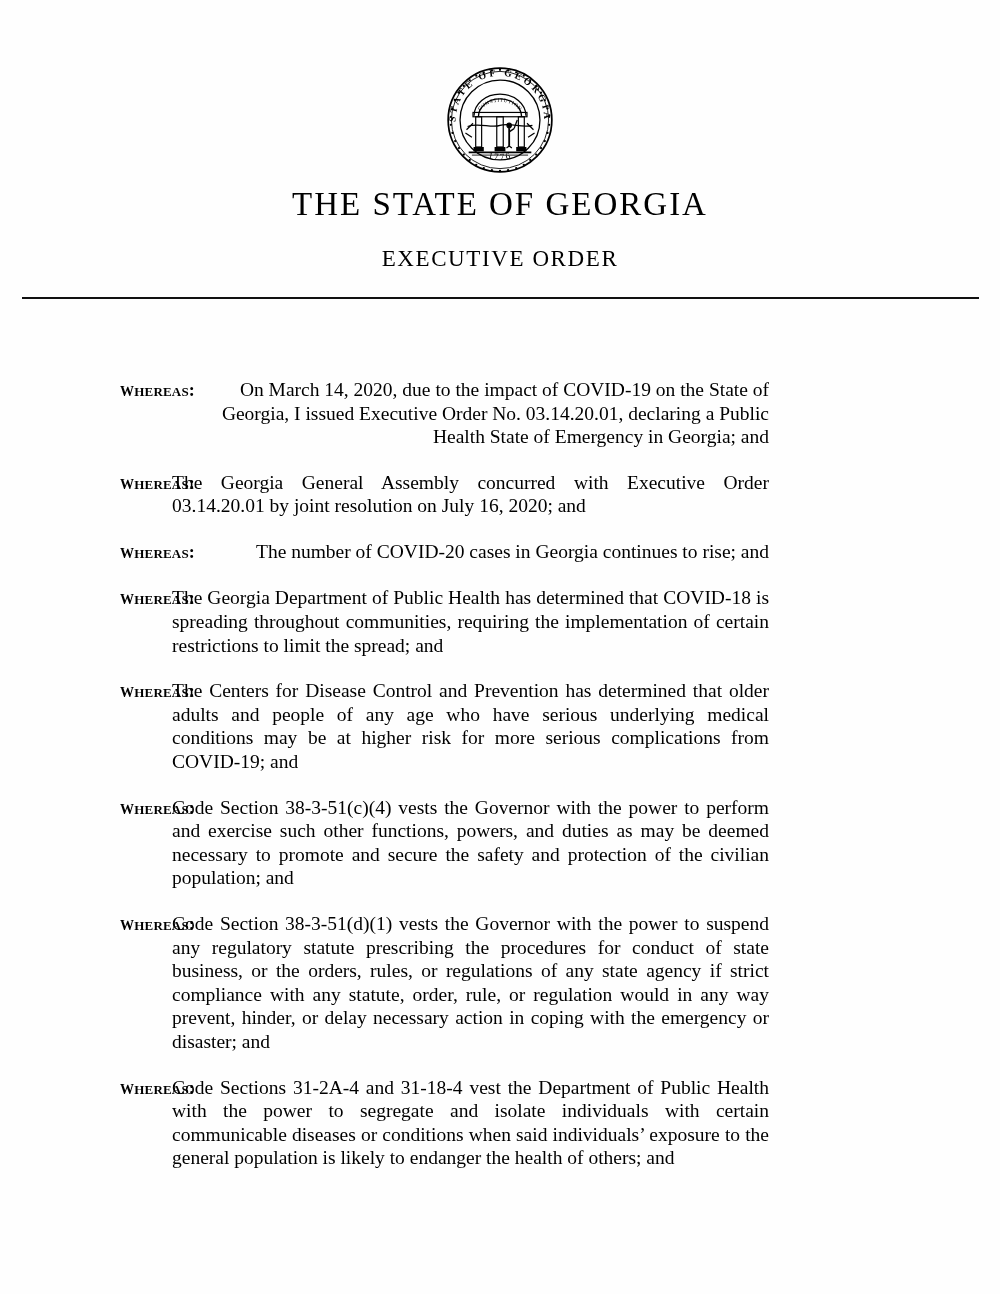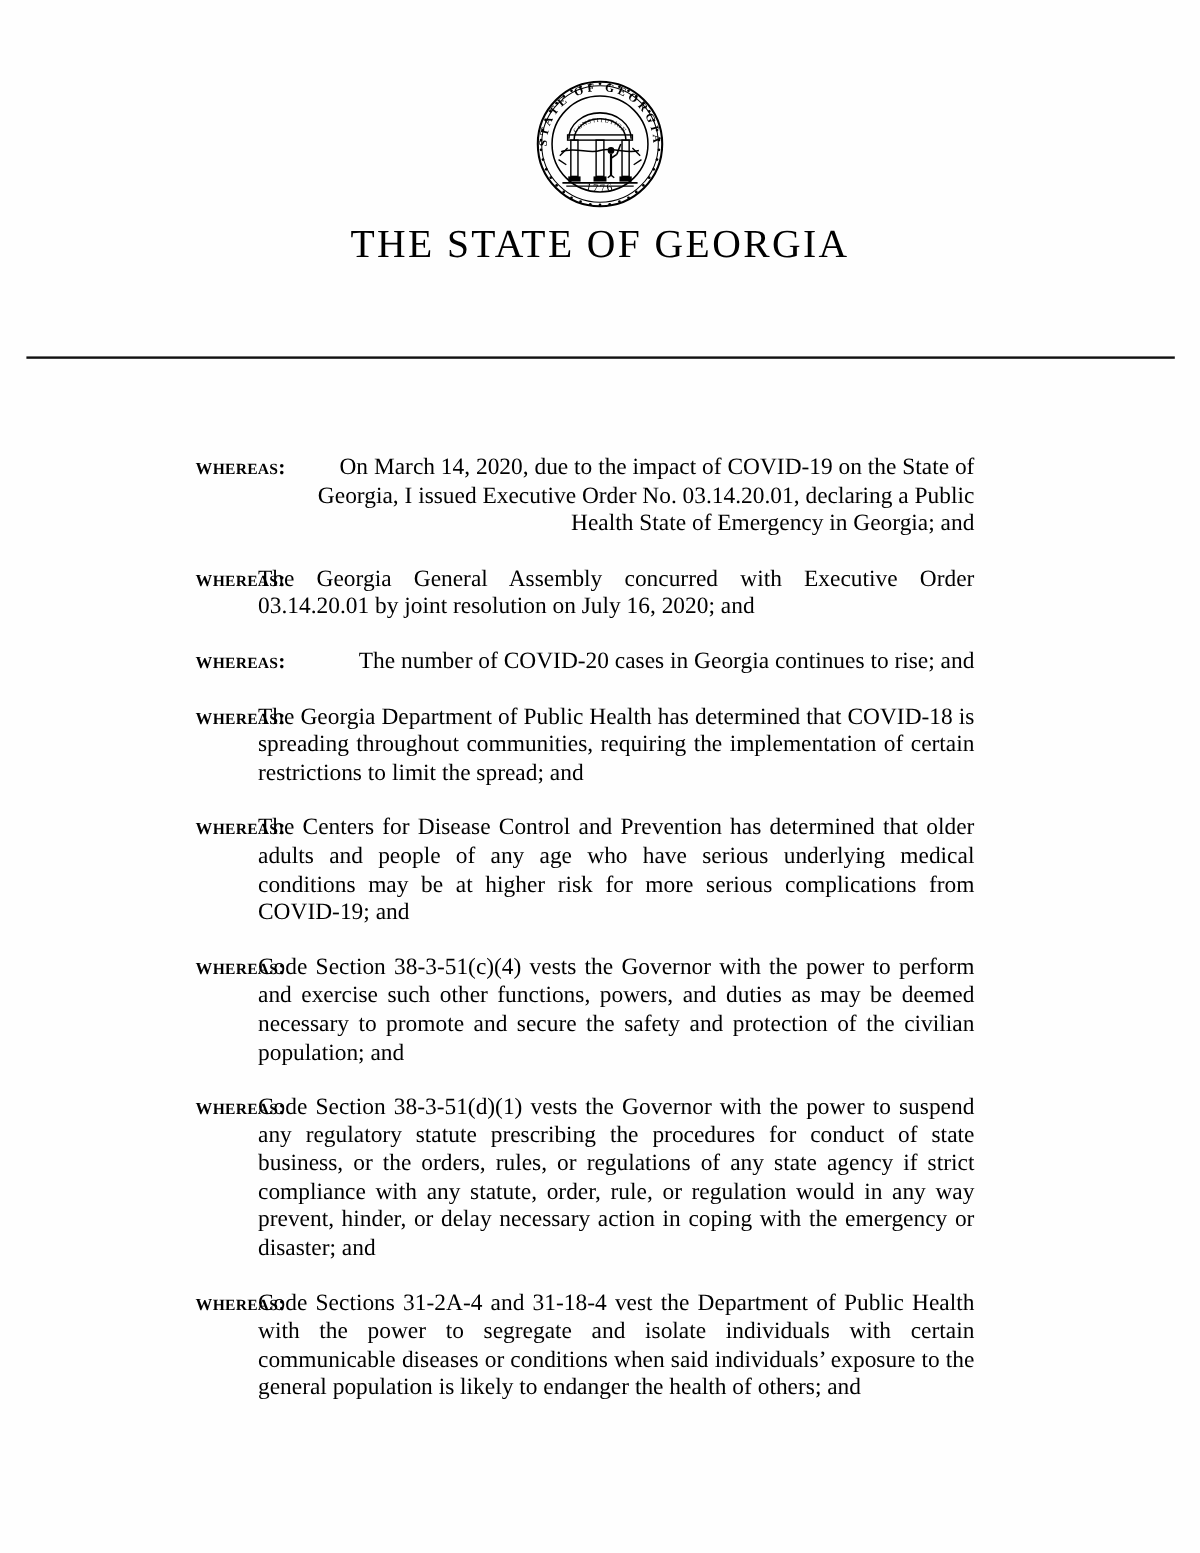--- a/index.html
+++ b/index.html
@@ -82,21 +82,20 @@
     font-weight: 400;
     white-space: nowrap;
   }
 
   
   .clauses {
     position: absolute;
     left: 0;
     top: 378px;
     width: 856px;
-    margin-left: 43px;
   }
   .clause {
     display: flex;
     align-items: flex-start;
     margin-bottom: 22px;
   }
   .clause-label {
     width: 172px;
     padding-left: 120px;
     box-sizing: border-box;
@@ -230,20 +229,21 @@
         <path d="M 162,118 L 150,106 M 164,124 L 152,132"></path>
       </g>
 
       <path d="M 42,160 L 158,160" stroke="#000" stroke-width="3"></path>
       <path d="M 48,165 L 152,165" stroke="#000" stroke-width="1.6"></path>
     </svg>
   </div>
 
   <div class="title-block">
     <div class="doc-title">THE STATE OF GEORGIA</div>
+    <div class="doc-subtitle">EXECUTIVE ORDER</div>
   </div>
 
   <div class="hrule"></div>
 
 
   <div class="clauses">
 
     <div class="clause">
       <div class="clause-label">Whereas:</div>
       <div class="clause-body ragged">On March 14, 2020, due to the impact of COVID-19 on the State of Georgia, I issued Executive Order No. 03.14.20.01, declaring a Public Health State of Emergency in Georgia; and</div>

